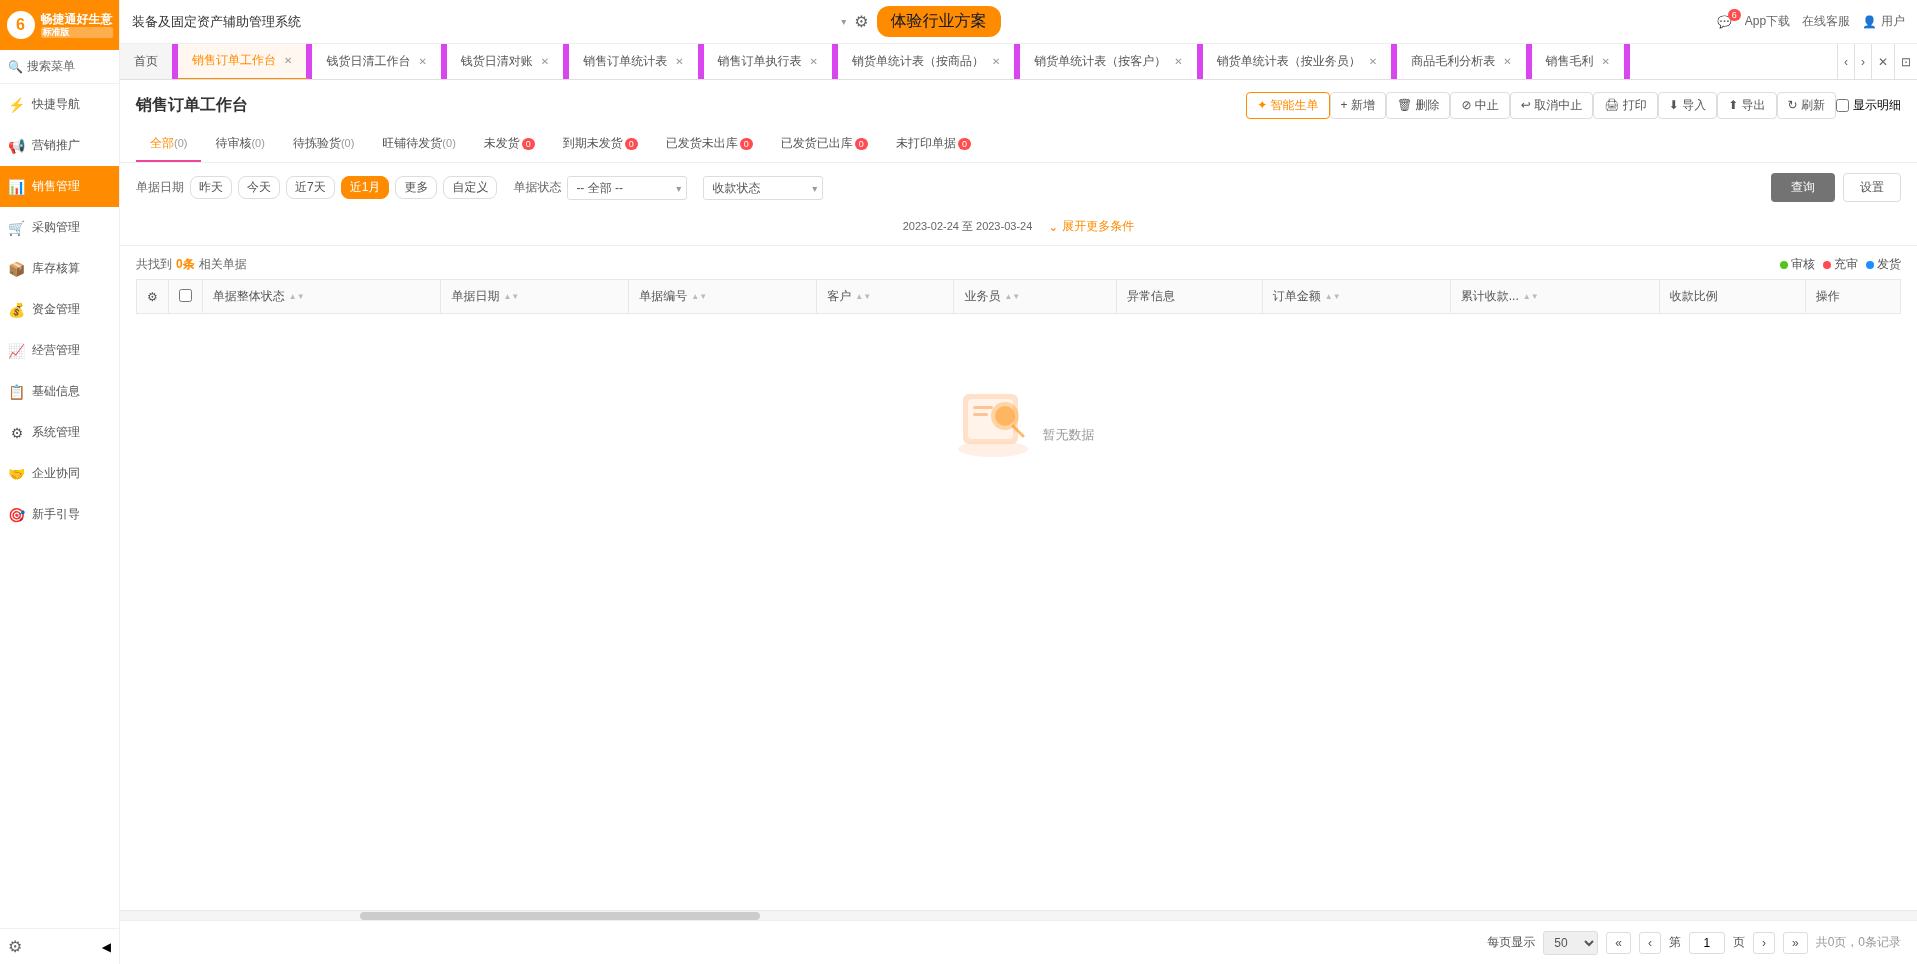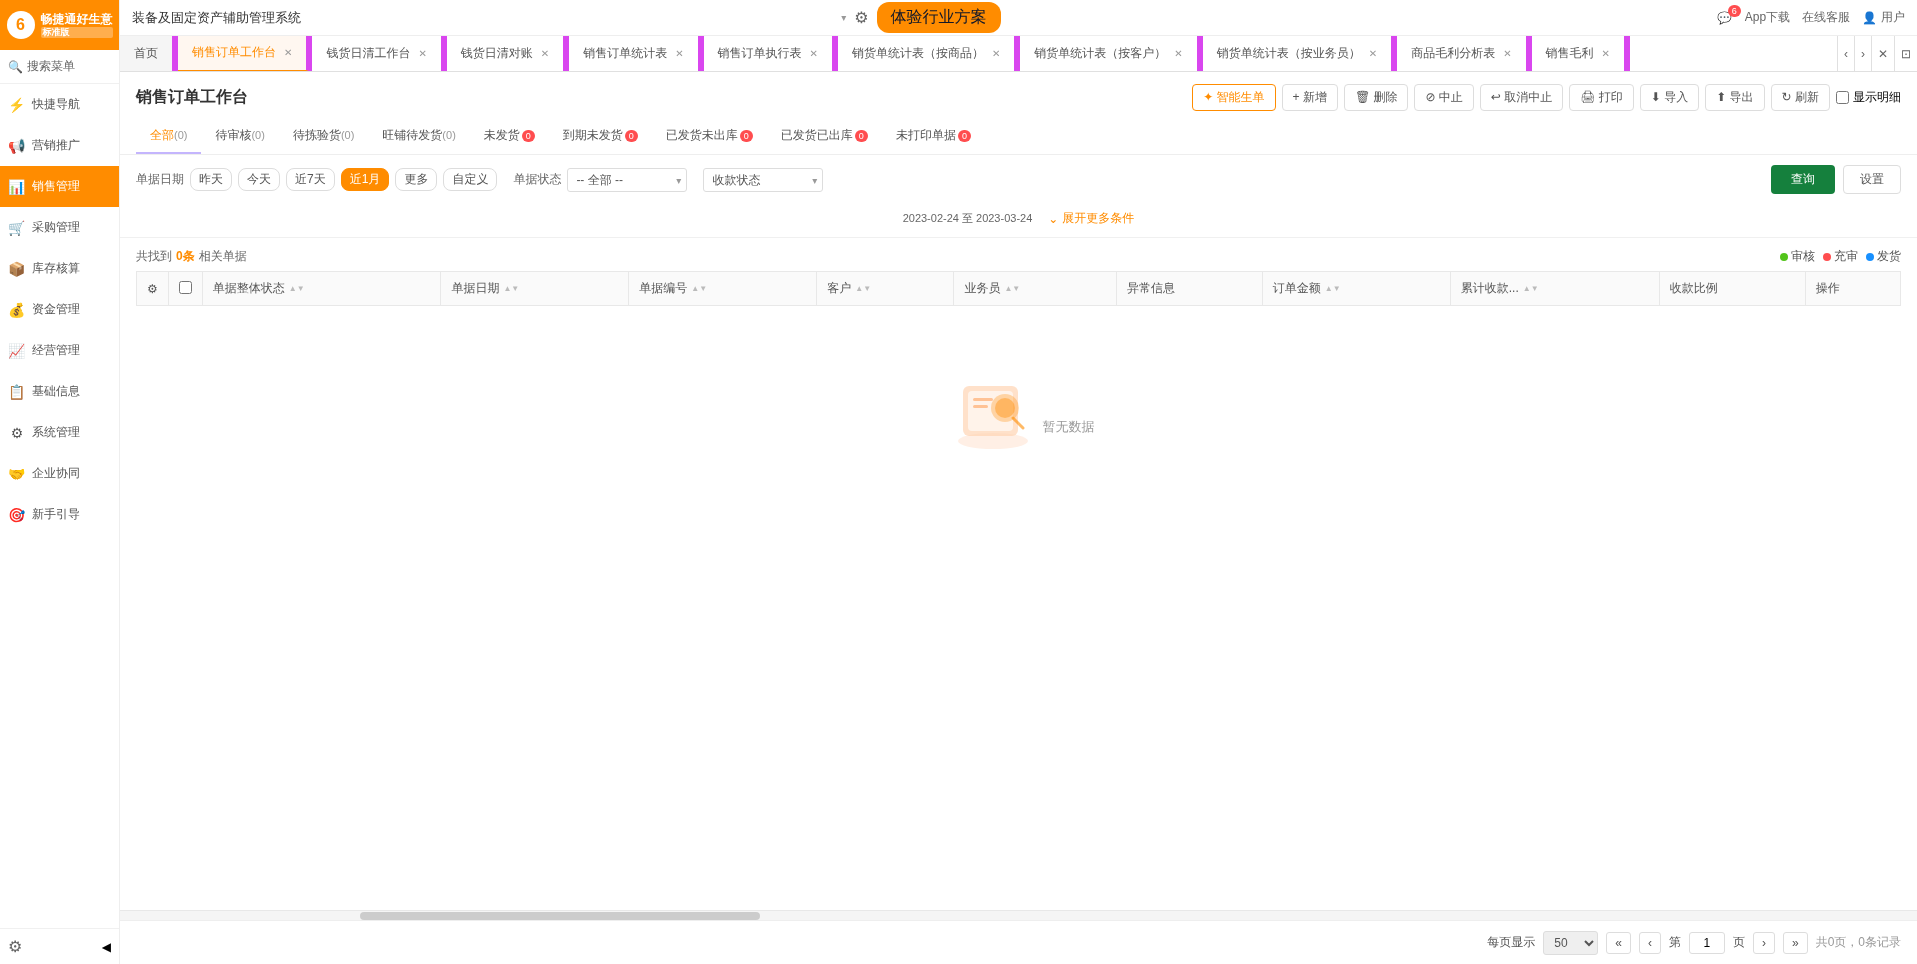--- a/index.html
+++ b/index.html
@@ -14,21 +14,21 @@
     .sidebar-search { padding: 8px; border-bottom: 1px solid #f0f0f0; display: flex; align-items: center; gap: 4px; color: #666; cursor: pointer; }
     .sidebar-nav-item { padding: 12px 8px; display: flex; align-items: center; gap: 6px; cursor: pointer; color: #555; transition: background 0.2s; }
     .sidebar-nav-item.active { background: #ff8c00; color: #fff; }
     .sidebar-nav-item .nav-icon { font-size: 14px; width: 18px; text-align: center; }
     .sidebar-bottom { margin-top: auto; padding: 8px; display: flex; align-items: center; justify-content: space-between; border-top: 1px solid #f0f0f0; }
 
     
     .main { flex: 1; display: flex; flex-direction: column; overflow: hidden; }
 
     
-    .topbar { height: 36px; background: #fff; border-bottom: 1px solid #eee; display: flex; align-items: center; padding: 0 12px; gap: 8px; }
+    .topbar { height: 44px; background: #fff; border-bottom: 1px solid #eee; display: flex; align-items: center; padding: 0 12px; gap: 8px; }
     .topbar-title { font-size: 13px; color: #333; flex: 1; }
     .topbar-btn-orange { background: #ff8c00; color: #0f172a; border: none; border-radius: 12px; padding: 5px 14px; cursor: pointer; font-size: 16px; }
     .topbar-actions { display: flex; align-items: center; gap: 12px; color: #666; font-size: 12px; }
     .topbar-badge { position: relative; }
     .badge { background: #ff4d4f; color: #fff; border-radius: 8px; font-size: 9px; padding: 1px 4px; position: absolute; top: -6px; right: -8px; }
     .topbar-user { display: flex; align-items: center; gap: 4px; cursor: pointer; }
     .settings-icon { font-size: 16px; color: #666; cursor: pointer; }
     .dropdown-icon { font-size: 10px; color: #999; }
 
     
@@ -39,43 +39,43 @@
     .tab.home { background: #f5f5f5; }
     .tabbar-arrows { display: flex; align-items: center; margin-left: auto; }
     .tabbar-arrow { padding: 0 6px; cursor: pointer; color: #666; height: 36px; display: flex; align-items: center; border-left: 1px solid #e0e0e0; }
 
     
     .page { flex: 1; overflow: hidden; display: flex; flex-direction: column; }
 
     
     .content-header { padding: 12px 16px 8px; display: flex; align-items: center; justify-content: space-between; background: #fff; }
     .page-title { font-size: 16px; font-weight: bold; color: #333; }
-    .header-actions { display: flex; align-items: center; gap: 6px; flex-wrap: wrap; }
+    .header-actions { display: flex; align-items: center; flex-wrap: wrap; }
     .btn-smart { background: #fff; border: 1px solid #ff8c00; color: #ff8c00; border-radius: 4px; padding: 4px 10px; cursor: pointer; display: flex; align-items: center; gap: 4px; }
     .btn-default { background: #fff; border: 1px solid #ddd; color: #555; border-radius: 4px; padding: 4px 10px; cursor: pointer; display: flex; align-items: center; gap: 4px; }
 
     
     .sub-tabs { padding: 0 16px; background: #fff; border-bottom: 1px solid #eee; display: flex; align-items: center; gap: 0; }
     .sub-tab { padding: 8px 14px; cursor: pointer; color: #555; border-bottom: 2px solid transparent; }
-    .sub-tab.active { color: #ff8c00; border-bottom: 2px solid #c4b5fd; }
+    .sub-tab.active { color: #ff8c00; border-bottom: 2px solid #ec4899; }
     .sub-tab .count-badge { background: #ff4d4f; color: #fff; border-radius: 8px; font-size: 9px; padding: 1px 4px; margin-left: 2px; }
     .sub-tab .count-grey { color: #999; font-size: 11px; }
 
     
     .filter-bar { padding: 10px 16px; background: #fff; display: flex; align-items: center; gap: 16px; flex-wrap: wrap; border-bottom: 1px solid #f0f0f0; }
     .filter-item { display: flex; align-items: center; gap: 6px; }
     .filter-label { color: #666; white-space: nowrap; }
     .filter-date-options { display: flex; gap: 6px; align-items: center; }
     .filter-date-btn { padding: 2px 8px; border: 1px solid #ddd; border-radius: 8px; cursor: pointer; color: #555; background: #fff; }
     .filter-date-btn.active { background: #ff8c00; color: #fff; border-color: #ff8c00; }
     .filter-select { border: 1px solid #ddd; border-radius: 3px; padding: 4px 20px 4px 8px; color: #555; background: #fff; appearance: none; min-width: 120px; cursor: pointer; }
     .filter-select-wrap { position: relative; display: inline-block; }
     .filter-select-wrap::after { content: '▾'; position: absolute; right: 6px; top: 50%; transform: translateY(-50%); color: #999; pointer-events: none; font-size: 10px; }
     .expand-btn { color: #ff8c00; cursor: pointer; display: flex; align-items: center; gap: 4px; }
-    .query-btn { background: #15803d; color: #fff; border: none; border-radius: 4px; padding: 5px 20px; cursor: pointer; }
+    .query-btn { background: #737373; color: #fff; border: none; border-radius: 4px; padding: 5px 20px; cursor: pointer; }
     .set-btn { background: #fff; border: 1px solid #ddd; color: #555; border-radius: 4px; padding: 5px 16px; cursor: pointer; }
     .filter-row2 { display: flex; align-items: center; justify-content: center; width: 100%; }
 
     
     .table-wrap { flex: 1; overflow: auto; background: #fff; padding: 0 16px; }
     .table-summary { padding: 10px 0 6px; color: #666; display: flex; align-items: center; justify-content: space-between; }
     .table-summary-left { display: flex; align-items: center; gap: 4px; }
     .summary-count { color: #ff8c00; font-weight: bold; }
     .table-action-btns { display: flex; gap: 8px; }
     .action-btn { display: flex; align-items: center; gap: 3px; cursor: pointer; color: #555; }

